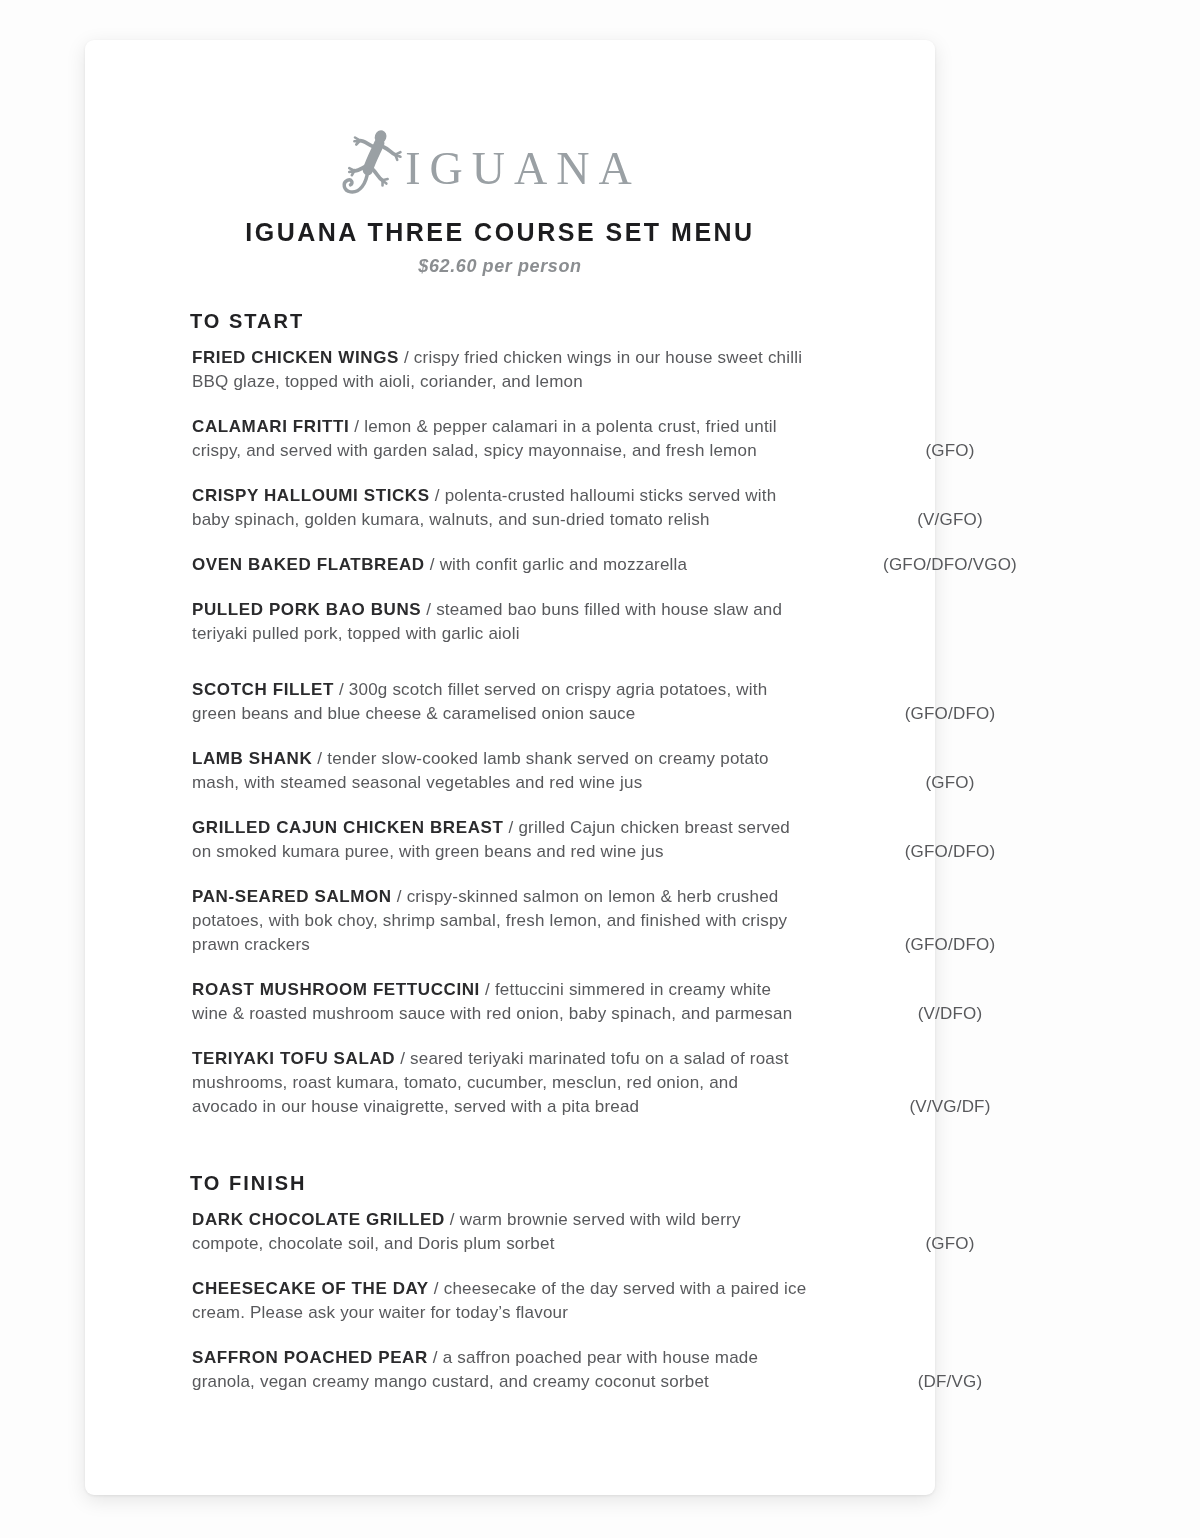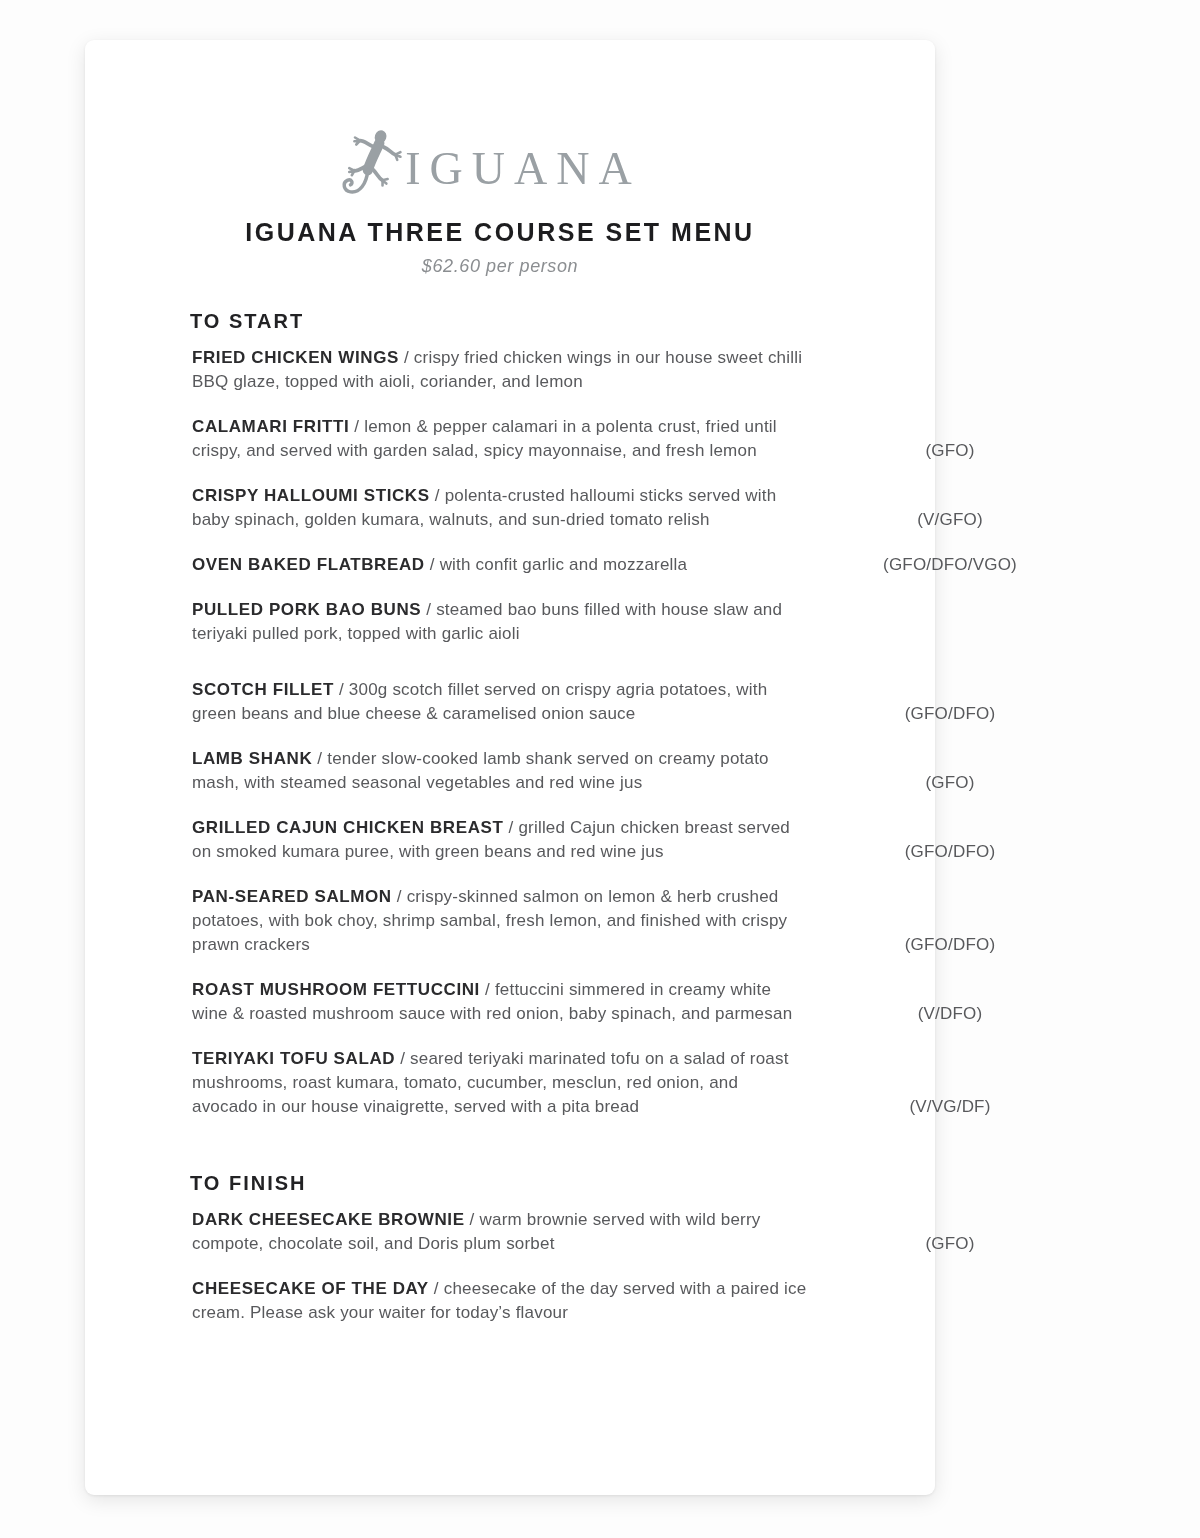--- a/index.html
+++ b/index.html
@@ -30,21 +30,21 @@
   }
   .menu-title {
     text-align: center;
     font-size: 25px; font-weight: bold; letter-spacing: 2.5px;
     color: #1d1d1f; margin-top: 8px; line-height: 28px;
   }
   .menu-subtitle {
     text-align: center;
     font-size: 18px; font-style: italic;
     color: #8b8e91; letter-spacing: 0.6px;
-    margin-top: 9px; line-height: 22px;
+    margin-top: 9px; line-height: 22px; font-weight: bold;
   }
   .section { margin-top: 32px; }
   .section.finish { margin-top: 52px; }
   .section-heading {
     text-align: left;
     font-size: 20px; font-weight: bold; letter-spacing: 2px;
     color: #222224; line-height: 24px; margin-bottom: 13px;
   }
   .menu-item {
     position: relative;
@@ -152,24 +152,28 @@
     <div class="menu-item">
       <p class="item-text"><span class="item-name">TERIYAKI TOFU SALAD</span><span class="item-sep">/</span><span class="item-desc">seared teriyaki marinated tofu on a salad of roast mushrooms, roast kumara, tomato, cucumber, mesclun, red onion, and avocado in our house vinaigrette, served with a pita bread</span></p>
       <span class="item-tag">(V/VG/DF)</span>
     </div>
   </div>
 
   <div class="section finish">
     <div class="section-heading">TO FINISH</div>
 
     <div class="menu-item">
-      <p class="item-text"><span class="item-name">DARK CHEESECAKE BROWNIE</span><span class="item-sep">/</span><span class="item-desc">warm brownie served with wild berry compote, chocolate soil, and Doris plum sorbet</span></p>
+      <p class="item-text"><span class="item-name">DARK CHOCOLATE GRILLED</span><span class="item-sep">/</span><span class="item-desc">warm brownie served with wild berry compote, chocolate soil, and Doris plum sorbet</span></p>
       <span class="item-tag">(GFO)</span>
     </div>
 
     <div class="menu-item">
       <p class="item-text"><span class="item-name">CHEESECAKE OF THE DAY</span><span class="item-sep">/</span><span class="item-desc">cheesecake of the day served with a paired ice cream. Please ask your waiter for today’s flavour</span></p>
       <span class="item-tag"></span>
     </div>
 
+    <div class="menu-item">
+      <p class="item-text"><span class="item-name">SAFFRON POACHED PEAR</span><span class="item-sep">/</span><span class="item-desc">a saffron poached pear with house made granola, vegan creamy mango custard, and creamy coconut sorbet</span></p>
+      <span class="item-tag">(DF/VG)</span>
+    </div>
   </div>
 
 </div>
 
 </body></html>

